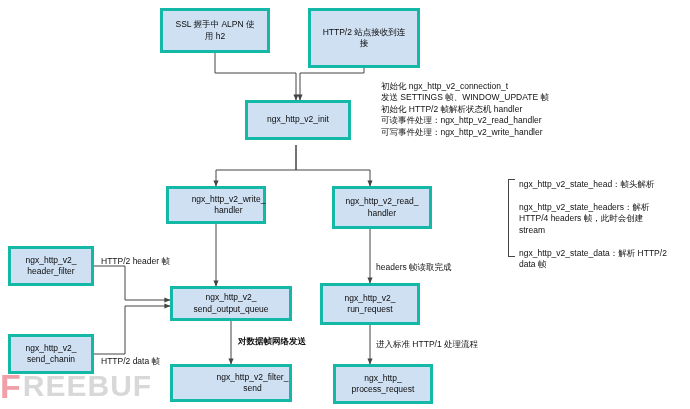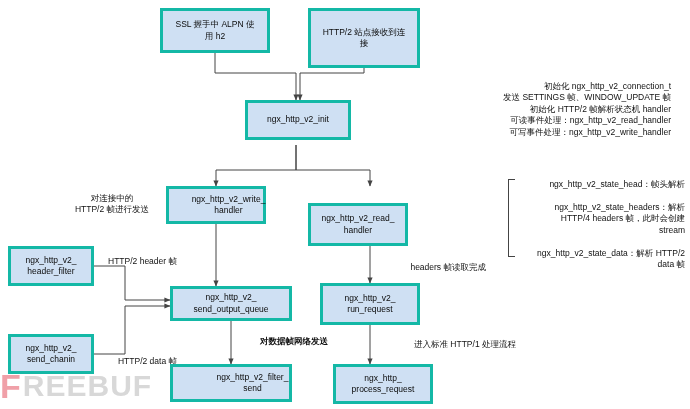--- a/index.html
+++ b/index.html
@@ -39,21 +39,21 @@
     white-space: pre-line;
   }
   .label {
     position: absolute;
     color: #111111;
     font-size: 8.5px;
     line-height: 1.35;
     white-space: pre-line;
   }
   .label.center { text-align: center; }
-  .label.left { text-align: right; }
+  .label.left { text-align: left; }
   .bracket {
     position: absolute;
     border-left: 1px solid #444;
     border-top: 1px solid #444;
     border-bottom: 1px solid #444;
     box-sizing: border-box;
   }
   .watermark {
     position: absolute;
     left: 0;
@@ -117,25 +117,23 @@
 
   <div class="label left" style="left:381px; top:81px; width:290px;">初始化 ngx_http_v2_connection_t
 发送 SETTINGS 帧、WINDOW_UPDATE 帧
 初始化 HTTP/2 帧解析状态机 handler
 可读事件处理：ngx_http_v2_read_handler
 可写事件处理：ngx_http_v2_write_handler</div>
 
   <div class="node" style="left:166px; top:186px; width:100px; height:38px;padding-left:28px;">ngx_http_v2_write_
 handler</div>
 
-  <div class="node" style="left:308px; top:186px; width:100px; height:43px;margin-top:17px;">ngx_http_v2_read_
+  <div class="node" style="left:332px; top:186px; width:100px; height:43px;">ngx_http_v2_read_
 handler</div>
 
-  <div class="label center" style="left:62px; top:193px; width:100px;">对连接中的
-HTTP/2 帧进行发送</div>
 
 
   <div class="bracket" style="left:508px; top:179px; width:7px; height:78px;"></div>
 
   <div class="label left" style="left:519px; top:179px; width:166px;">ngx_http_v2_state_head：帧头解析
 
 ngx_http_v2_state_headers：解析
 HTTP/4 headers 帧，此时会创建
 stream
 

